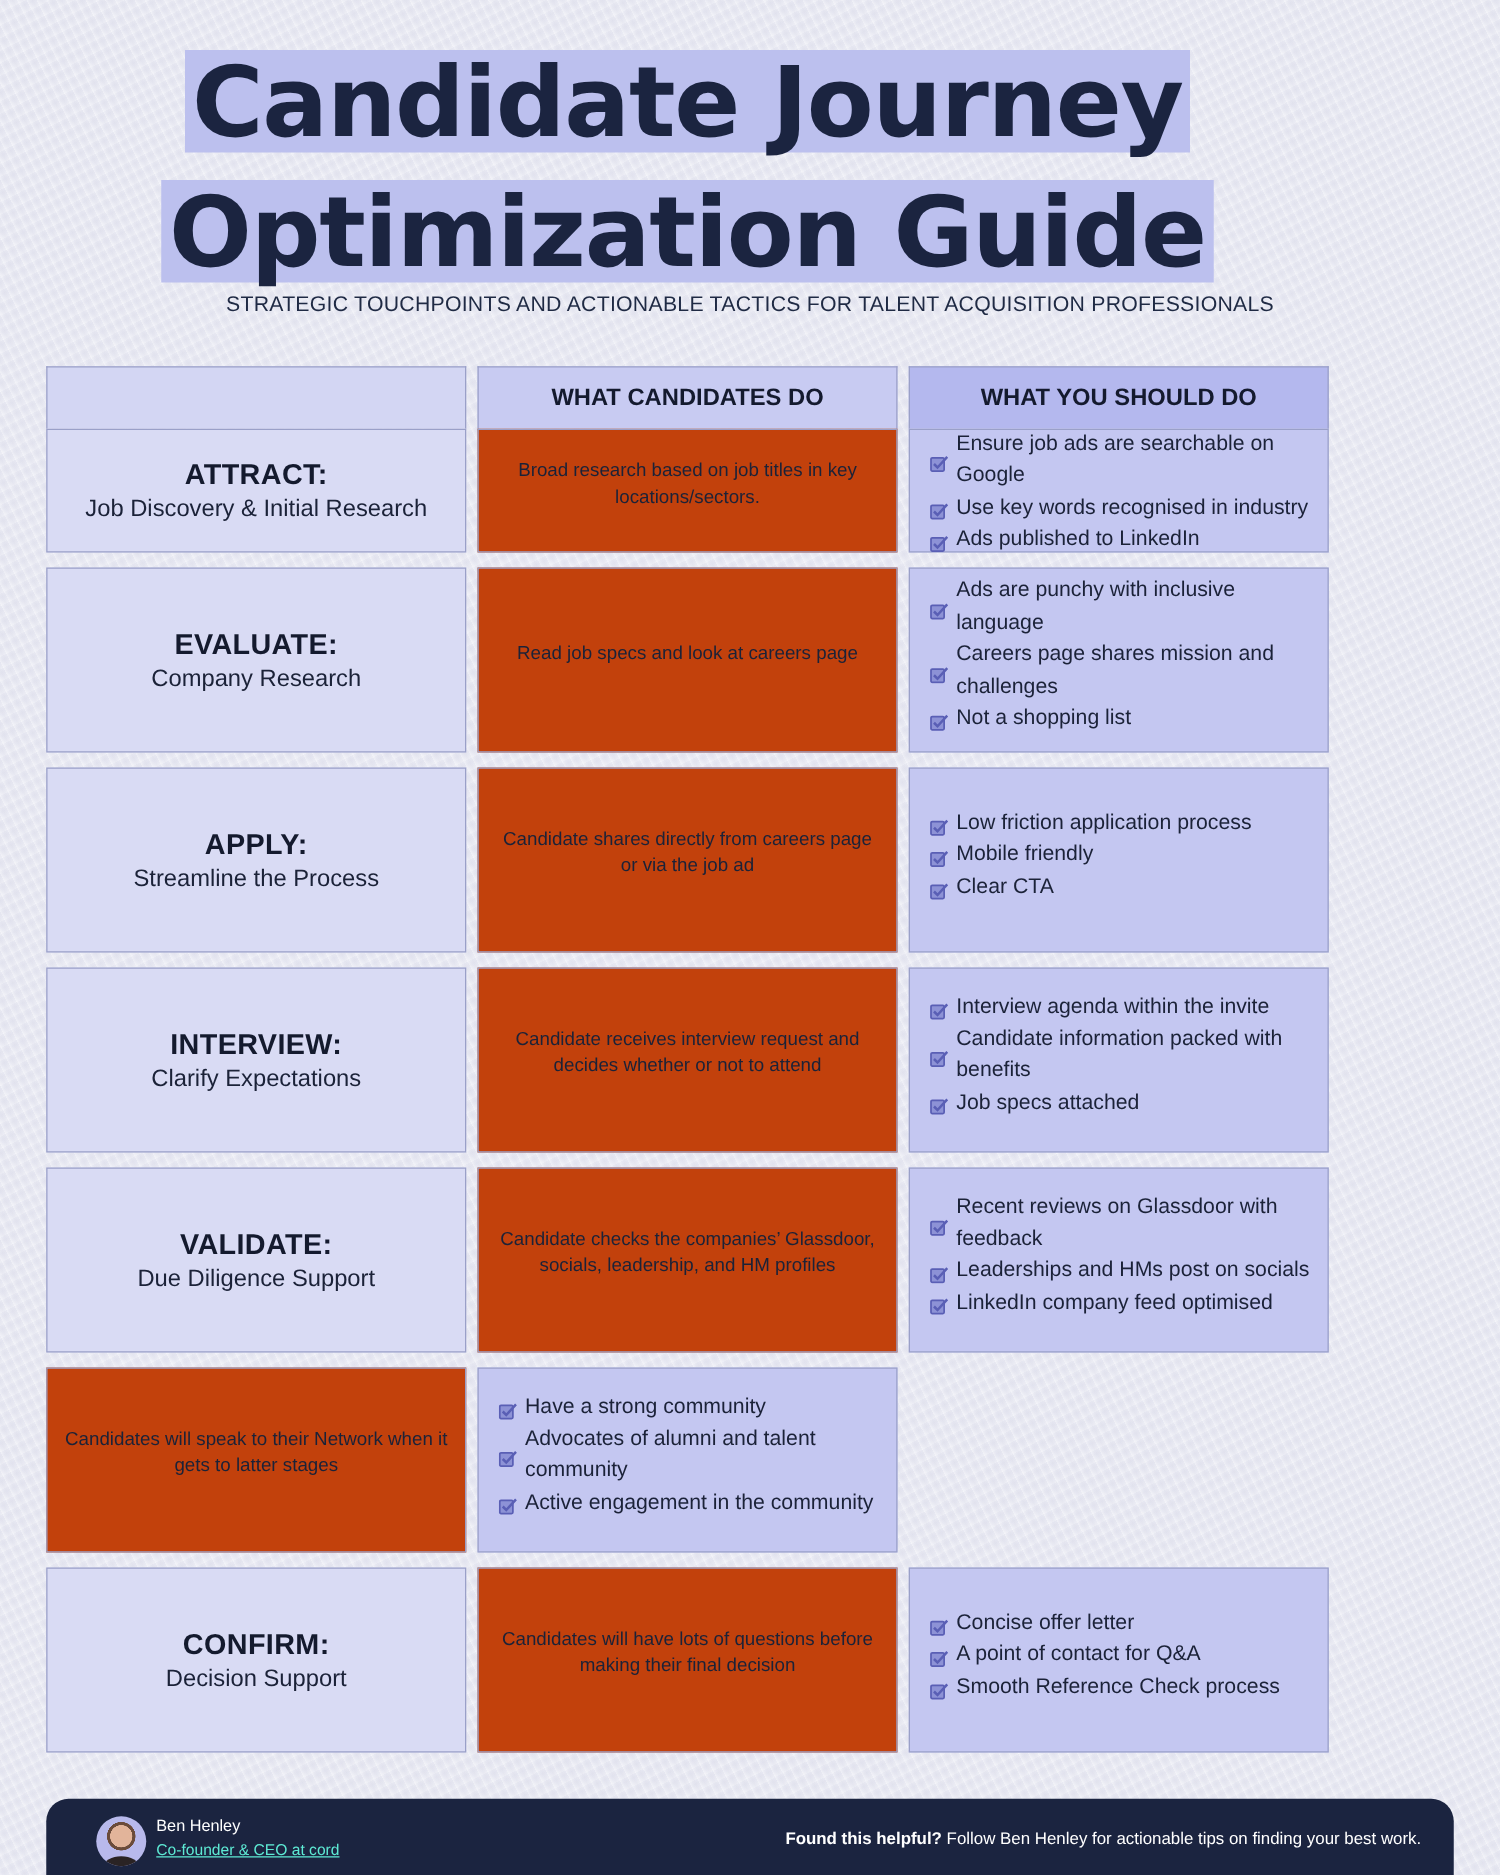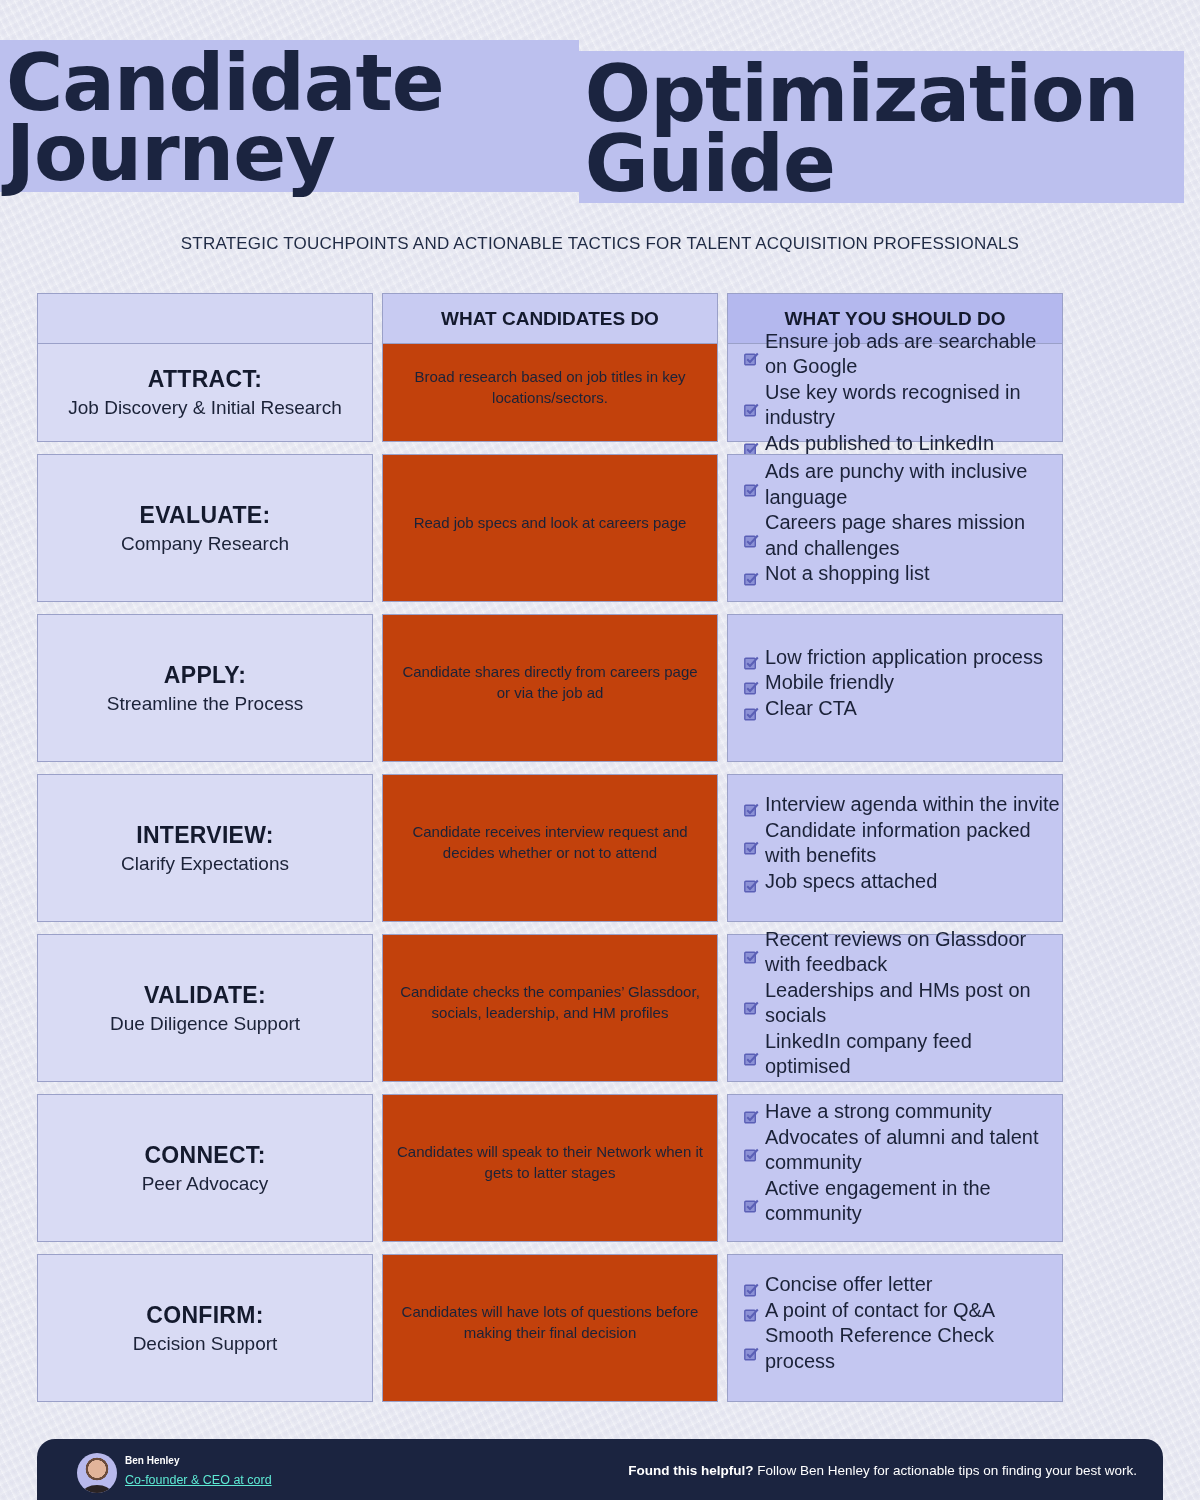--- a/index.html
+++ b/index.html
@@ -7,22 +7,22 @@
   body {
     font-family: "Liberation Sans", sans-serif;
     background: #e9eaf3;
     background-image:
       repeating-linear-gradient(63deg, rgba(255,255,255,0.35) 0px, rgba(255,255,255,0) 2px, rgba(200,200,220,0.12) 4px, rgba(255,255,255,0) 7px),
       repeating-linear-gradient(-27deg, rgba(255,255,255,0.25) 0px, rgba(255,255,255,0) 3px, rgba(190,190,215,0.10) 6px, rgba(255,255,255,0) 9px);
     color: #1a2340;
     position: relative;
   }
   .title-wrap {
-    position: absolute; left: 0; top: 40px; width: 1184px;
-    display: flex; flex-direction: row; align-items: center;
+    position: absolute; left: 0; top: 40px; width: 1100px;
+    display: flex; flex-direction: column; align-items: center;
   }
   .title-line {
     display: inline-block;
     background: #bcc0ee;
     font-family: "DejaVu Sans", sans-serif;
     font-weight: bold;
     font-size: 78px;
     line-height: 70px;
     padding: 8px 6px 4px 6px;
     letter-spacing: -1px;
@@ -52,35 +52,35 @@
   .head-row { margin-bottom: 0; }
   .head-row .cell { border-bottom: none; }
   .body-row .cell { height: 148px; display: flex; flex-direction: column; align-items: center; justify-content: center; }
   .body-row.first .cell { height: 99px; border-top: 1.5px solid #9aa0c8; }
   .body-row { margin-bottom: 12px; }
   .stage-name { font-weight: bold; font-size: 23px; color: #141a2e; letter-spacing: 0.3px; }
   .stage-sub { font-size: 19px; color: #1b2238; margin-top: 4px; }
   .cand-text { font-size: 15px; text-align: center; padding: 0 12px; line-height: 21px; color: #1b2238; margin-top: -12px; }
   .action-list { list-style: none; width: 100%; padding-left: 16px; margin-top: -10px; }
   .body-row.first .action-list { margin-top: 0; }
-  .action-item { display: flex; align-items: center; font-size: 20px; line-height: 25.5px; color: #1b2238; }
+  .action-item { display: flex; align-items: center; font-size: 17px; line-height: 25.5px; color: #1b2238; }
   .check-icon { width: 15px; height: 14px; margin-right: 6px; flex: none; }
   .footer {
     position: absolute; left: 37px; top: 1439px; width: 1126px; height: 80px;
     background: #1b2440; border-radius: 18px 18px 0 0;
     display: flex; align-items: flex-start; padding: 14px 26px 0 40px; color: #fff;
   }
   .avatar {
     width: 40px; height: 40px; border-radius: 50%;
     background: radial-gradient(circle at 50% 40%, #e2b49a 0 28%, #6b4b3a 29% 36%, #b8b9ec 37%);
     overflow: hidden; position: relative; flex: none;
   }
   .avatar::after { content: ""; position: absolute; left: 6px; bottom: -8px; width: 28px; height: 16px; border-radius: 50%; background: #2a2324; }
   .author { margin-left: 8px; margin-top: -1px; }
-  .author-name { font-weight: bold; font-size: 10px; line-height: 18px; }
+  .author-name { font-weight: normal; font-size: 13px; line-height: 18px; }
   .author-role { font-size: 12.5px; line-height: 20px; color: #5eead4; text-decoration: underline; }
   .cta { margin-left: auto; font-size: 13.5px; margin-top: 10px; }
   .cta b { font-weight: bold; }
 </style>
 </head>
 <body>
 
 <div class="title-wrap">
   <span class="title-line l1">Candidate Journey</span>
   <span class="title-line l2">Optimization Guide</span>
@@ -258,24 +258,20 @@
               <span class="check-icon"><svg viewBox="0 0 15 14" width="15" height="14">
                   <rect x="0.8" y="2.3" width="10.5" height="10.5" rx="1" fill="#8d92d6" stroke="#5a5fb5" stroke-width="1.4"></rect>
                   <path d="M3.2 7.2 L6 10 L13.8 1.5" fill="none" stroke="#5a5fb5" stroke-width="2"></path>
                 </svg></span>
               <span>LinkedIn company feed optimised</span>
             </li>
           </ul>
     </div>
   </div>
       <div class="row body-row">
-    <div class="cell col1">
-      <div class="stage-name">CONNECT:</div>
-      <div class="stage-sub">Peer Advocacy</div>
-    </div>
     <div class="cell col2">
       <div class="cand-text">Candidates will speak to their Network when it gets to latter stages</div>
     </div>
     <div class="cell col3">
       <ul class="action-list">
             <li class="action-item">
               <span class="check-icon"><svg viewBox="0 0 15 14" width="15" height="14">
                   <rect x="0.8" y="2.3" width="10.5" height="10.5" rx="1" fill="#8d92d6" stroke="#5a5fb5" stroke-width="1.4"></rect>
                   <path d="M3.2 7.2 L6 10 L13.8 1.5" fill="none" stroke="#5a5fb5" stroke-width="2"></path>
                 </svg></span>

